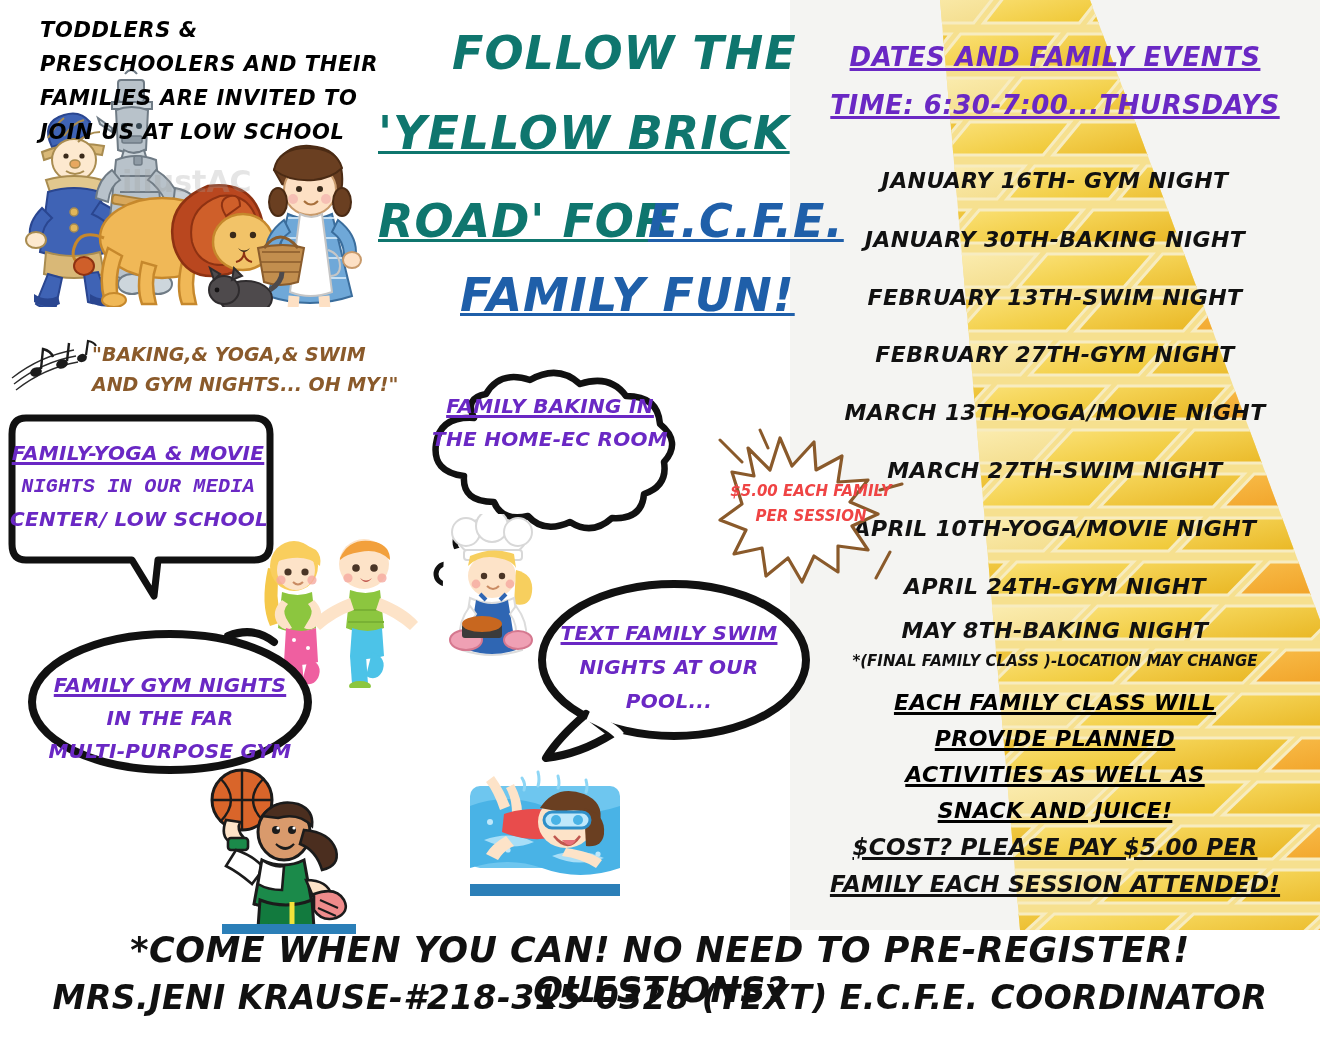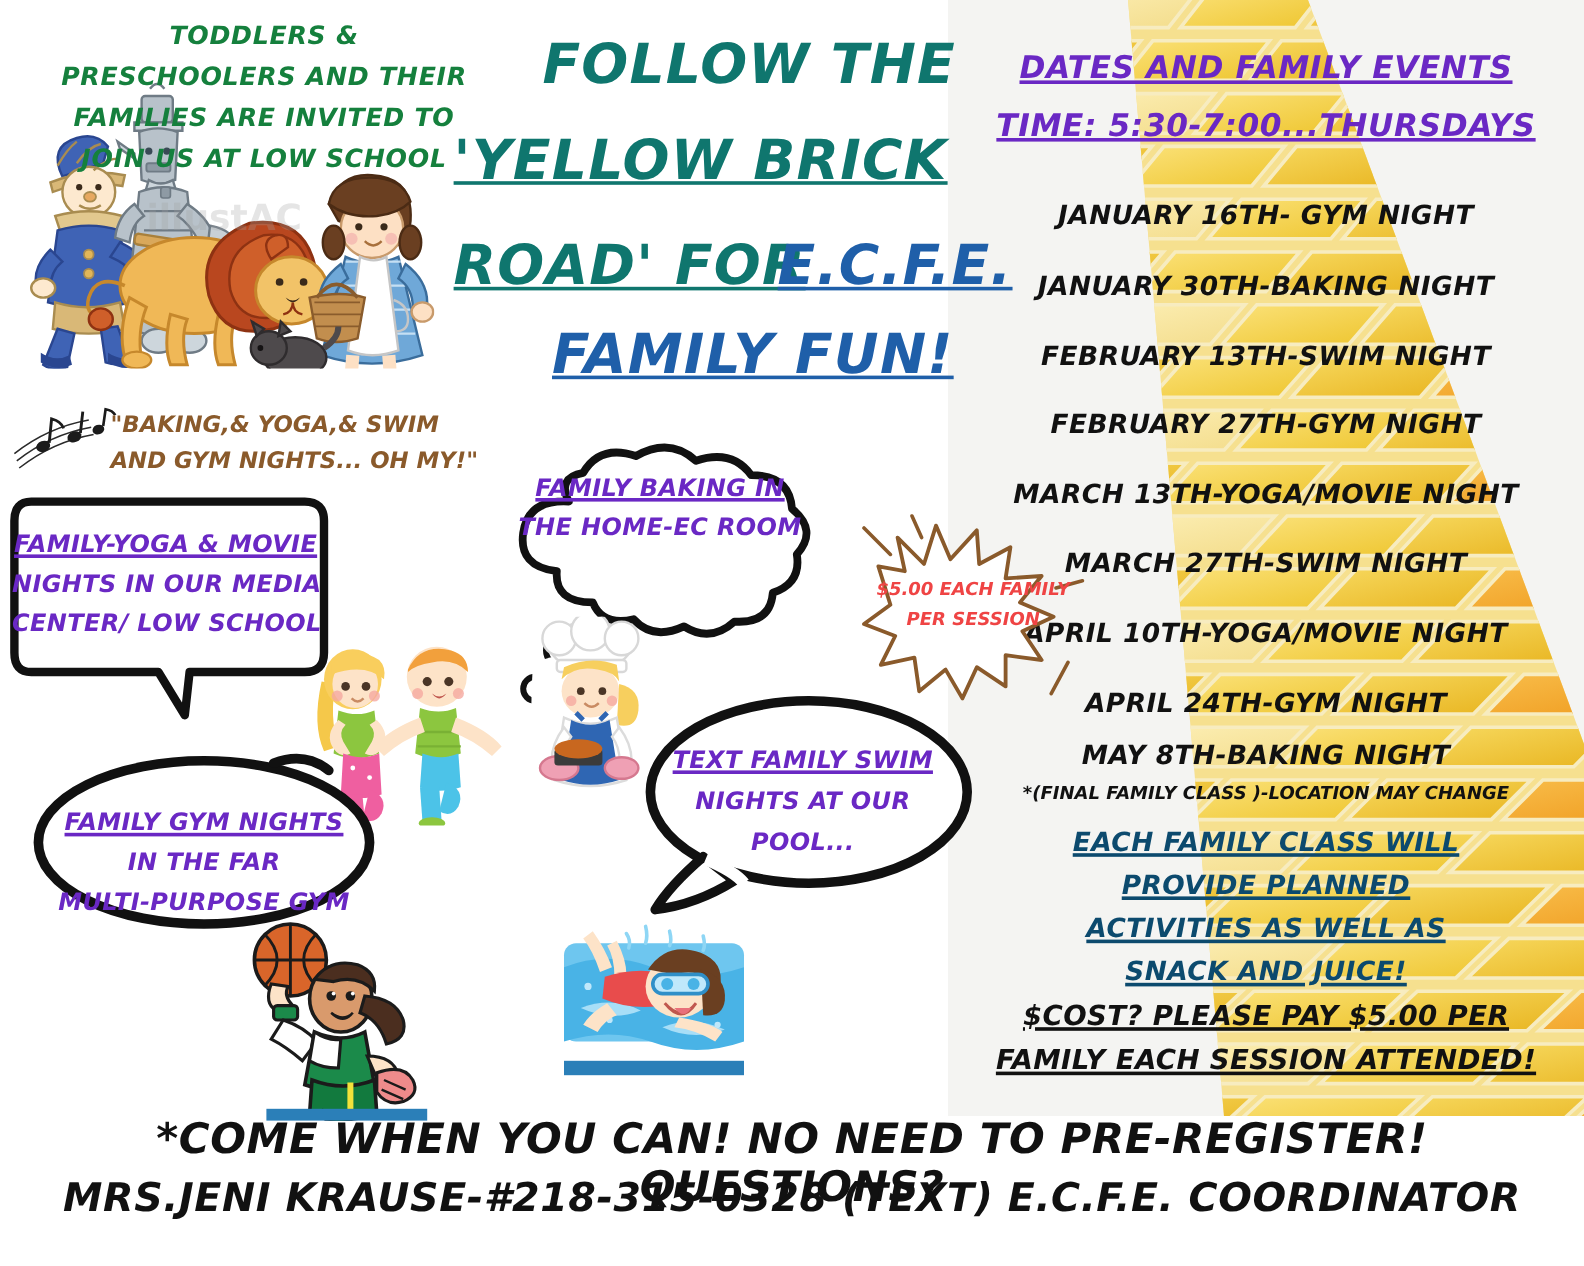--- a/index.html
+++ b/index.html
@@ -18,24 +18,25 @@
     background:#f4f4f2;overflow:hidden;
   }
   .road{position:absolute;left:0;top:0;width:530px;height:930px;}
 
   
   .t{position:absolute;white-space:nowrap;}
   .u{ text-decoration:underline; text-decoration-thickness:3px; text-underline-offset:2px;}
 
   
   .hdr{
-    color:#15803d;font-weight:bold;font-style:italic;
+    color:#000000;font-weight:bold;font-style:italic;
     font-size:21px;letter-spacing:.6px;
     font-family:"DejaVu Sans", sans-serif;
-    text-align:center;
+    text-align:left;
+    margin-left:40px;
   }
 
   
   .title{
     font-weight:bold;font-style:italic;letter-spacing:1px;
     font-size:46px;line-height:1.02;
   }
   .title.or{color:#0f766e;}
   .title.bl{color:#1f5fa9;}
 
@@ -44,21 +45,21 @@
     color:#111;font-weight:bold;font-style:italic;
     font-size:22px;letter-spacing:.4px;
     font-family:"DejaVu Sans", sans-serif;
     text-align:center;width:100%;
   }
   .panel-hdr{
     color:#6a28c4;font-weight:bold;font-style:italic;font-size:26px;
     text-align:center;width:100%;letter-spacing:.5px;
   }
   .blue-line{
-    color:#0c4a6e;font-weight:bold;font-style:italic;font-size:22px;
+    color:#000000;font-weight:bold;font-style:italic;font-size:22px;
     text-align:center;width:100%;letter-spacing:.4px;
   }
   .small-note{
     color:#111;font-weight:bold;font-style:italic;font-size:15px;
     text-align:center;width:100%;
   }
   .black-line{
     color:#111;font-weight:bold;font-style:italic;font-size:23px;
     text-align:center;width:100%;letter-spacing:.3px;
   }
@@ -258,21 +259,21 @@
           <path d="M-157.8795698924731 914 l129.41505376344085 0 l-35.82795698924731 33 l-129.41505376344085 0 z" fill="url(#bk4)" stroke="#f7ecc0" stroke-width="3" transform="translate(3.9311827956989247,0)"></path>
           <path d="M-18.464516129032233 914 l129.41505376344085 0 l-35.82795698924731 33 l-129.41505376344085 0 z" fill="url(#bk1)" stroke="#f7ecc0" stroke-width="3" transform="translate(3.9311827956989247,0)"></path>
           <path d="M120.95053763440862 914 l129.41505376344085 0 l-35.82795698924731 33 l-129.41505376344085 0 z" fill="url(#bk2)" stroke="#f7ecc0" stroke-width="3" transform="translate(3.9311827956989247,0)"></path>
           <path d="M260.36559139784947 914 l129.41505376344085 0 l-35.82795698924731 33 l-129.41505376344085 0 z" fill="url(#bk1)" stroke="#f7ecc0" stroke-width="3" transform="translate(3.9311827956989247,0)"></path>
           <path d="M399.7806451612903 914 l129.41505376344085 0 l-35.82795698924731 33 l-129.41505376344085 0 z" fill="url(#bk2)" stroke="#f7ecc0" stroke-width="3" transform="translate(3.9311827956989247,0)"></path>
           <path d="M539.1956989247312 914 l129.41505376344085 0 l-35.82795698924731 33 l-129.41505376344085 0 z" fill="url(#bk3)" stroke="#f7ecc0" stroke-width="3" transform="translate(3.9311827956989247,0)"></path>
         </g>
     </svg>
 
     <div class="t panel-hdr u" style="left:0;top:42px;">DATES AND FAMILY EVENTS</div>
-    <div class="t panel-hdr u" style="left:0;top:90px;">TIME: 5:30-7:00...THURSDAYS</div>
+    <div class="t panel-hdr u" style="left:0;top:90px;">TIME: 6:30-7:00...THURSDAYS</div>
 
     <div class="t date-line" style="left:0;top:168px;">JANUARY 16TH- GYM NIGHT</div>
     <div class="t date-line" style="left:0;top:227px;">JANUARY 30TH-BAKING NIGHT</div>
     <div class="t date-line" style="left:0;top:285px;">FEBRUARY 13TH-SWIM NIGHT</div>
     <div class="t date-line" style="left:0;top:342px;">FEBRUARY 27TH-GYM NIGHT</div>
     <div class="t date-line" style="left:0;top:400px;">MARCH 13TH-YOGA/MOVIE NIGHT</div>
     <div class="t date-line" style="left:0;top:458px;">MARCH 27TH-SWIM NIGHT</div>
     <div class="t date-line" style="left:0;top:516px;">APRIL 10TH-YOGA/MOVIE NIGHT</div>
     <div class="t date-line" style="left:0;top:574px;">APRIL 24TH-GYM NIGHT</div>
     <div class="t date-line" style="left:0;top:618px;">MAY 8TH-BAKING NIGHT</div>
@@ -421,21 +422,21 @@
     <ellipse cx="72" cy="20" rx="5" ry="4" transform="rotate(-20 72 20)" fill="#1b1b1b"></ellipse>
     <path d="M76 17 l2-14 q6 1 8 5" stroke="#1b1b1b" stroke-width="2.2" fill="none"></path>
   </svg>
   <div class="t ohmy" style="left:92px;top:342px;width:270px;">"BAKING,&amp; YOGA,&amp; SWIM</div>
   <div class="t ohmy" style="left:92px;top:372px;width:270px;">AND GYM NIGHTS... OH MY!"</div>
 
   <svg style="position:absolute;left:4px;top:404px;width:272px;height:200px;" viewBox="0 0 272 200">
     <path d="M22 14 q-14 0-14 16 l0 110 q0 16 14 16 l106 0 l22 36 l4-36 l96 0 q16 0 16-16 l0-110 q0-16-16-16z" fill="#fff" stroke="#111" stroke-width="7" stroke-linejoin="round"></path>
   </svg>
   <div class="t bub-text u" style="left:10px;top:440px;width:256px;">FAMILY-YOGA &amp; MOVIE</div>
-  <div class="t bub-text" style="left:10px;top:473px;width:256px;">NIGHTS IN OUR MEDIA</div>
+  <div class="t bub-text" style="left:10px;top:473px;width:256px;font-family:Liberation Mono, monospace;">NIGHTS IN OUR MEDIA</div>
   <div class="t bub-text" style="left:10px;top:506px;width:256px;">CENTER/ LOW SCHOOL</div>
 
   <svg style="position:absolute;left:414px;top:344px;width:268px;height:200px;" viewBox="0 0 268 200">
     <path d="M60 74 q-34-2-38 26 q-4 28 28 32 q-2 26 30 26 q8 20 34 14 q16 18 42 6 q22 14 42-4 q30 2 32-24 q24-8 20-32 q18-20-4-38 q-2-28-34-28 q-16-22-46-12 q-22-20-50-4 q-30-10-44 14 q-22 4-12 24z" fill="#fff" stroke="#111" stroke-width="6.5" stroke-linejoin="round"></path>
   </svg>
   <svg style="position:absolute;left:424px;top:524px;width:80px;height:80px;" viewBox="0 0 80 80">
     <circle cx="44" cy="18" r="13" fill="#fff" stroke="#111" stroke-width="5"></circle>
     <circle cx="22" cy="50" r="10" fill="#fff" stroke="#111" stroke-width="5"></circle>
   </svg>
   <div class="t bub-text u" style="left:430px;top:393px;width:240px;">FAMILY BAKING IN</div>

